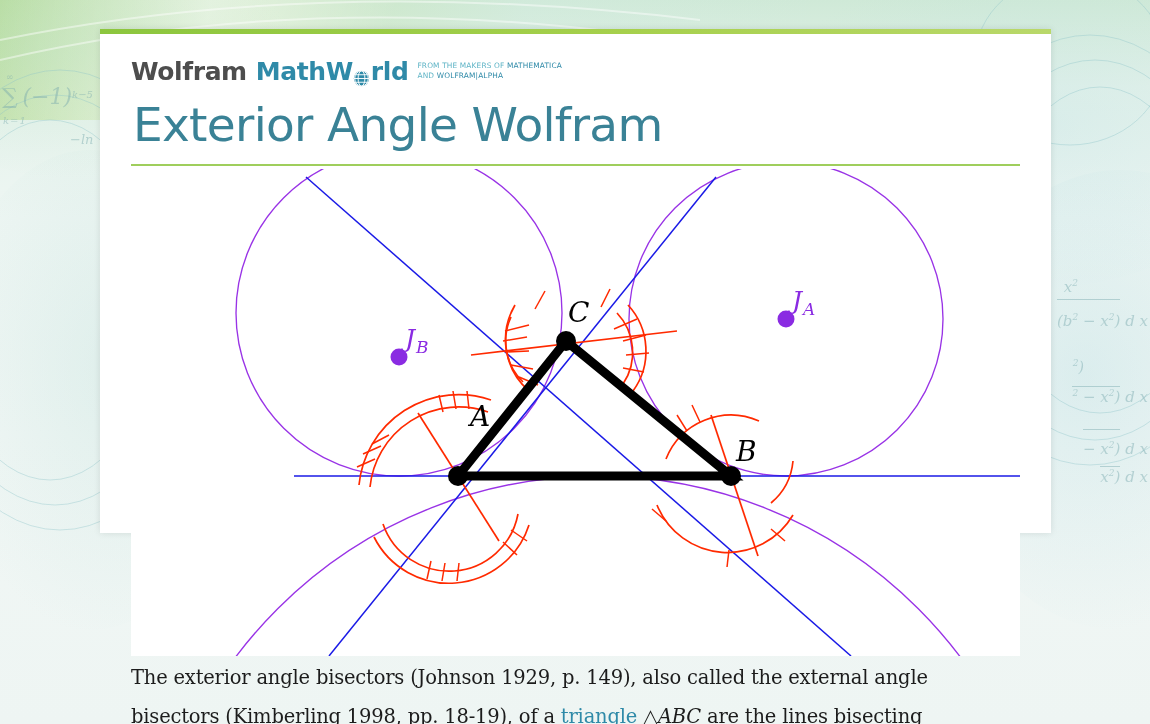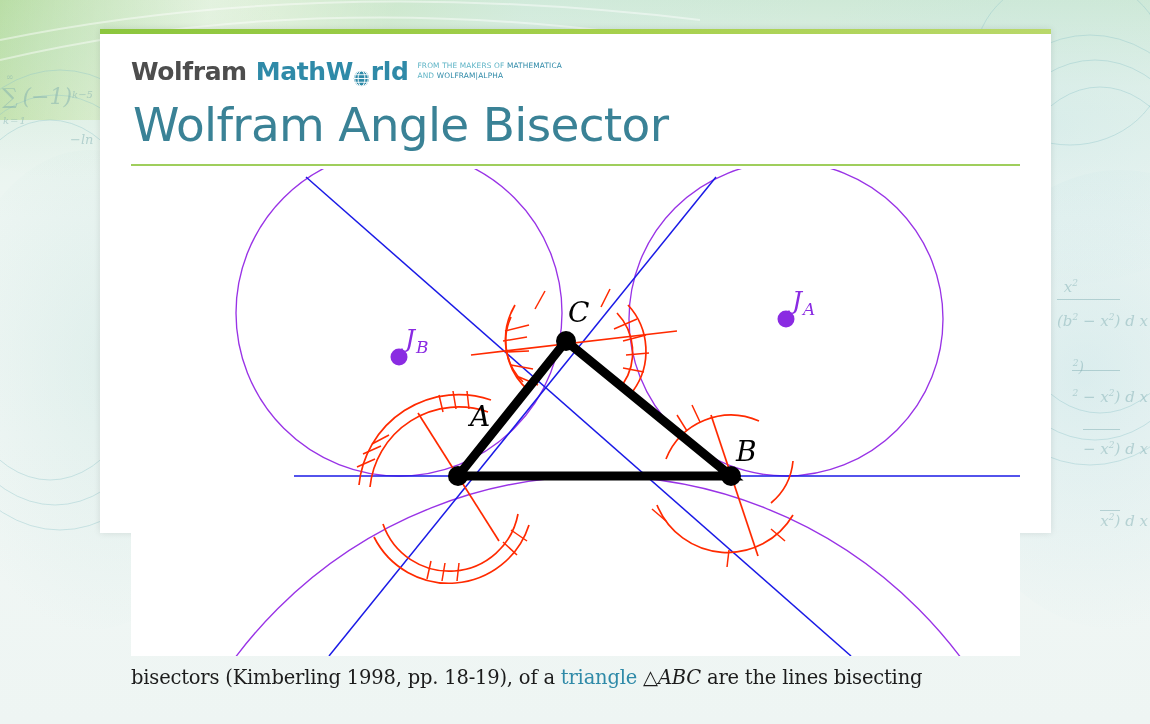--- a/index.html
+++ b/index.html
@@ -189,26 +189,26 @@
   <div class="bg-formula f-left2">−ln</div>
 
   <div class="bg-formula f-r1" style="right:72px;top:278px;">x<sup style="font-size:9px;">2</sup></div>
   <div class="bg-formula f-r2">
     <span style="border-top:1px solid rgba(120,168,172,.45);padding-top:12px;">(b<sup style="font-size:9px;">2</sup> − x<sup style="font-size:9px;">2</sup>)</span>&nbsp;<span>d x</span>
   </div>
   <div class="bg-formula" style="right:66px;top:358px;font-size:14px;">
     <span class="up" style="font-style:italic;"> </span><sup style="font-size:9px;">2</sup>)
   </div>
   <div class="bg-formula f-r3" style="top:388px;">
-    <span style="border-top:1px solid rgba(120,168,172,.45);padding-top:17px;"><sup style="font-size:9px;">2</sup> − x<sup style="font-size:9px;">2</sup>)</span>&nbsp;<span>d x</span>
+    <span style="border-top:1px solid rgba(120,168,172,.45);padding-top:1px;"><sup style="font-size:9px;">2</sup> − x<sup style="font-size:9px;">2</sup>)</span>&nbsp;<span>d x</span>
   </div>
   <div class="bg-formula f-r4" style="top:440px;">
     <span style="border-top:1px solid rgba(120,168,172,.45);padding-top:10px;">− x<sup style="font-size:9px;">2</sup>)</span>&nbsp;<span>d x</span>
   </div>
-  <div class="bg-formula f-r5" style="top:512px;">
+  <div class="bg-formula f-r5" style="top:468px;">
     <span style="border-top:1px solid rgba(120,168,172,.45);padding-top:1px;">x<sup style="font-size:9px;">2</sup>)</span>&nbsp;<span>d x</span>
   </div>
 </div>
 
 <div class="card">
   <div class="card-topbar"></div>
 
   <div class="card-inner">
 
     <div class="logo-row">
@@ -227,21 +227,21 @@
               </g>
             </svg></span>
           <span>rld</span>
       </span>
       <span class="logo-tag">
         <span><span>FROM THE MAKERS OF </span><b>MATHEMATICA</b></span><br>
         <span><span>AND </span><b>WOLFRAM|ALPHA</b></span>
       </span>
     </div>
 
-    <h1 class="page-title">Wolfram Angle Bisector</h1>
+    <h1 class="page-title">Exterior Angle Wolfram</h1>
     <div class="title-rule"></div>
 
     <div class="figure-wrap">
       <svg width="889" height="487" viewBox="0 0 889 487">
         <defs>
           <clipPath id="fclip">
               <rect x="0" y="0" width="889" height="487"></rect>
             </clipPath>
         </defs>
         <g clip-path="url(#fclip)">
@@ -345,17 +345,18 @@
             <text x="605" y="292" font-size="28" fill="#000000">B</text>
 
             <text x="274" y="178" font-size="25" fill="#8a2be2"><tspan>J</tspan><tspan dx="1" dy="6" font-size="17">B</tspan></text>
             <text x="661" y="140" font-size="25" fill="#8a2be2"><tspan>J</tspan><tspan dx="1" dy="6" font-size="17">A</tspan></text>
           </g>
         </g>
       </svg>
     </div>
 
     <div class="body-text">
+      <div>The exterior angle bisectors (Johnson 1929, p. 149), also called the external angle</div>
       <div><span>bisectors (Kimberling 1998, pp. 18-19), of a </span><a href="#">triangle</a><span class="mathvar"> △ABC </span><span>are the lines bisecting</span></div>
     </div>
 
   </div>
 </div>
 
 </body></html>

